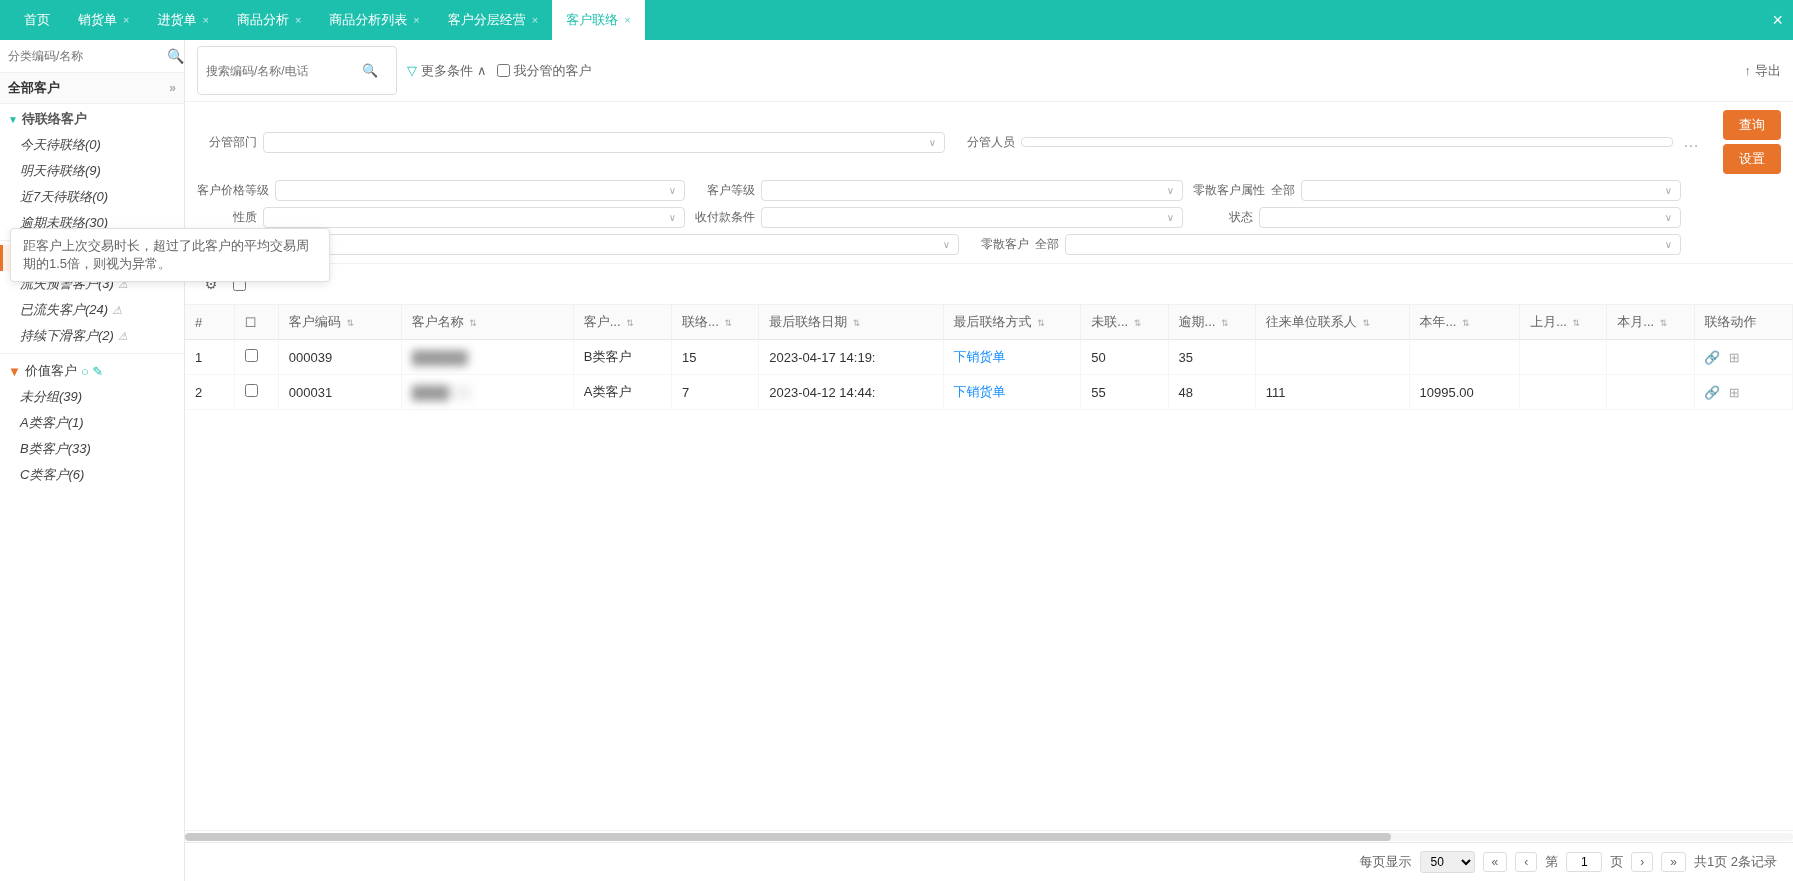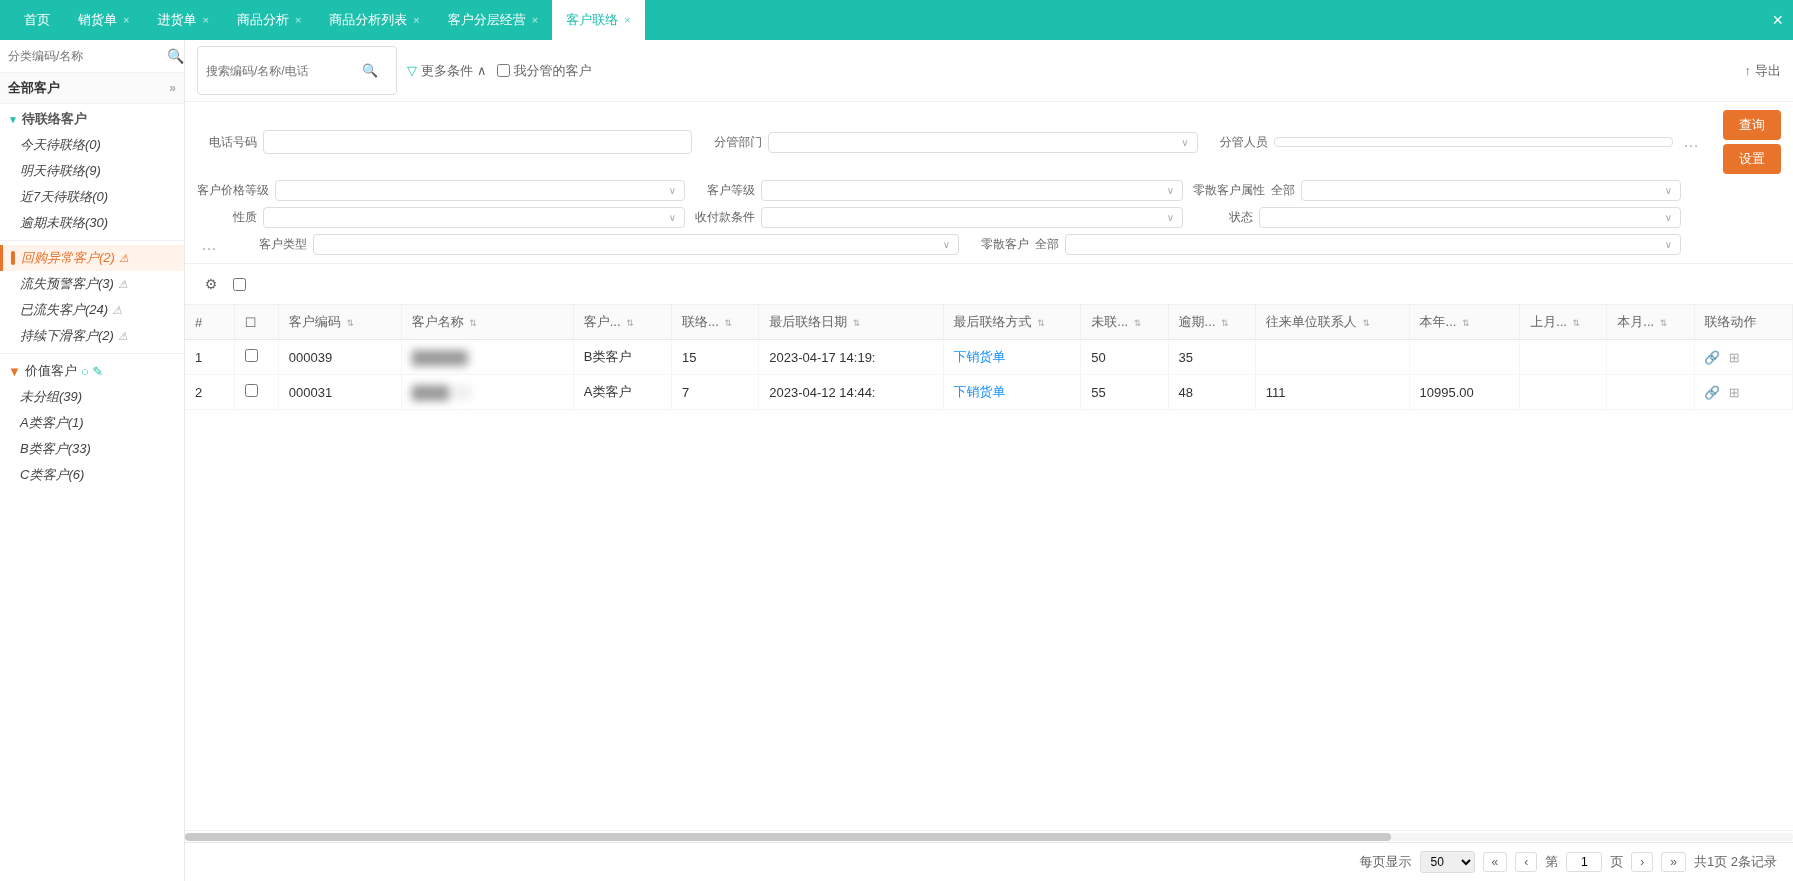--- a/index.html
+++ b/index.html
@@ -523,20 +523,23 @@
     <div class="sidebar-item">
       <span>B类客户(33)</span>
     </div>
     <div class="sidebar-item">
       <span>C类客户(6)</span>
     </div>
   </div>
 
   <div class="content-area">
 
+    <div class="tooltip-box">
+      <span>距客户上次交易时长，超过了此客户的平均交易周期的1.5倍，则视为异常。</span>
+    </div>
 
     <div class="filter-bar">
       <div class="filter-search-box">
         <input type="text" style="border: none; outline: none; font-size: 12px; color: rgb(102, 102, 102); width: 150px;" placeholder="搜索编码/名称/电话">
         <span style="color:#aaa;cursor:pointer;">🔍</span>
       </div>
       <div class="more-conditions">
         <span style="color:#1dbfad;">▽</span>
         <span>更多条件</span>
         <span>∧</span>
@@ -547,24 +550,20 @@
       </div>
       <div class="export-btn">
         <span>↑</span>
         <span>导出</span>
       </div>
     </div>
 
     <div class="advanced-filter">
 
       <div class="filter-row">
-        <div class="filter-item">
-          <span class="filter-label">电话号码</span>
-          <input class="filter-input" type="text" style="flex: 1 1 0%;">
-        </div>
         <div class="filter-item">
           <span class="filter-label">分管部门</span>
           <div class="filter-select">
             <span></span>
             <span class="arrow">∨</span>
           </div>
         </div>
         <div class="filter-item">
           <span class="filter-label">分管人员</span>
           <div class="filter-select" style="flex:1;">

